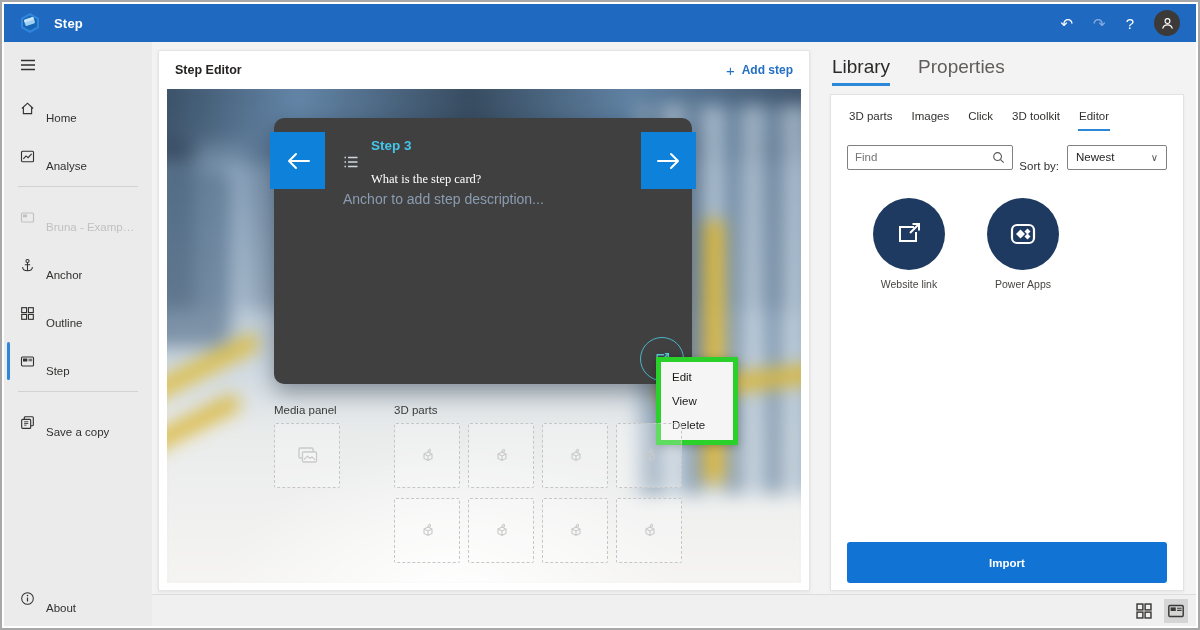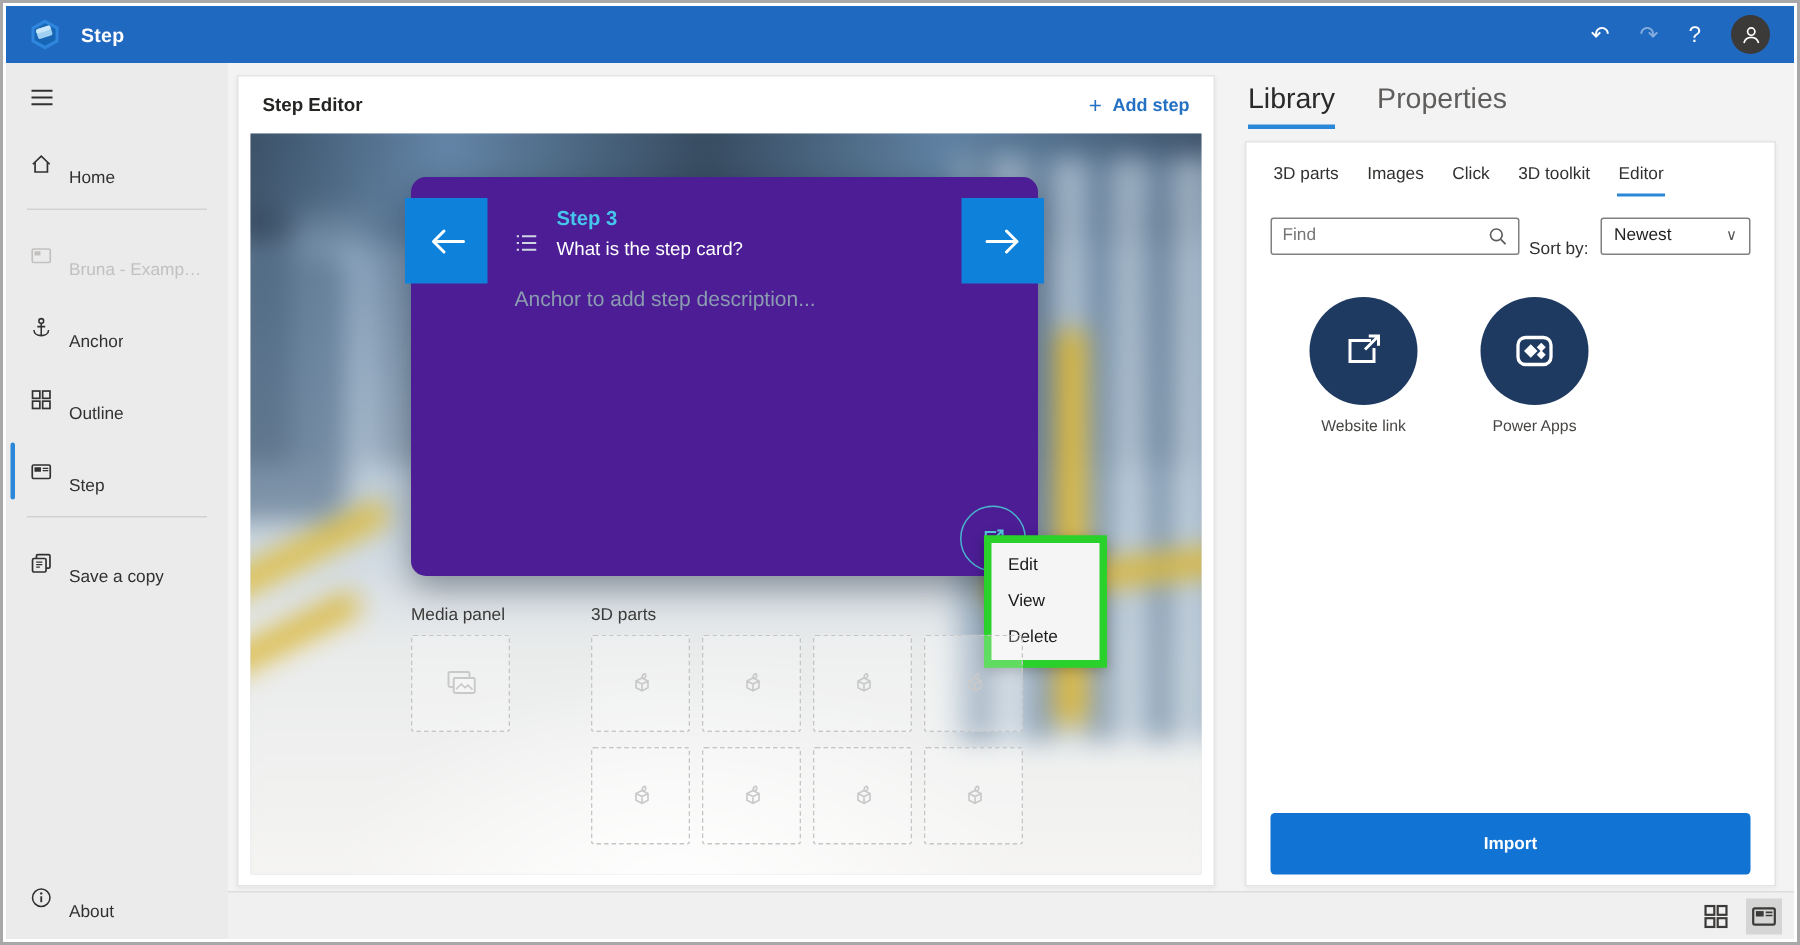--- a/index.html
+++ b/index.html
@@ -53,27 +53,27 @@
   .bg-shelf { position:absolute; right:0; width:27%; top:6%; height:74%;
     background:repeating-linear-gradient(90deg,#9db3c8 0 13px,#5a7895 13px 25px,#c6d5e2 25px 40px); opacity:.75; }
   .bg-machL { position:absolute; left:-2%; top:18%; width:14%; height:34%; background:#44607d; opacity:.55; border-radius:18px; }
   .bg-pole { position:absolute; right:14%; top:28%; width:3%; height:50%; background:#e0b82f; }
   .bg-railR { position:absolute; right:-2%; width:26%; top:57%; height:3.5%; background:#dcb731; transform:rotate(-7deg); }
   .bg-rail1 { position:absolute; left:-3%; top:55%; width:20%; height:3%; background:#e0bb30; transform:rotate(-27deg); }
   .bg-rail2 { position:absolute; left:-4%; top:66%; width:18%; height:3%; background:#dcb731; transform:rotate(-27deg); }
   .bg-floorglow { position:absolute; left:10%; right:20%; bottom:0; height:30%; background:radial-gradient(ellipse at 50% 100%, #ffffff 0%, rgba(255,255,255,0) 70%); }
 
   
-  .step-card { position:absolute; left:107px; top:29px; width:418px; height:266px; background:#4c1d95; border-radius:10px; box-shadow:0 8px 22px rgba(10,20,35,.40); }
+  .step-card { position:absolute; left:107px; top:29px; width:418px; height:266px; background:#404040; border-radius:10px; box-shadow:0 8px 22px rgba(10,20,35,.40); }
   .nav-btn { position:absolute; width:55px; height:57px; background:#0e82da; display:flex; align-items:center; justify-content:center; cursor:pointer; }
   .nav-left { left:-4px; top:14px; }
   .nav-right { right:-4px; top:14px; }
   .card-list-icon { position:absolute; left:69px; top:36px; color:#cfd8e2; }
   .card-step-title { position:absolute; left:97px; top:20px; color:#45c5ea; font-size:13.5px; font-weight:bold; }
-  .card-question { position:absolute; left:97px; top:41px; color:#ffffff; font-size:12.5px; }
+  .card-question { position:absolute; left:97px; top:54px; color:#ffffff; font-size:12.5px;font-family:Liberation Serif, serif; }
   .card-desc { position:absolute; left:69px; top:73px; color:#8b9cb0; font-size:14px; }
   .action-circle { position:absolute; right:8px; bottom:3px; width:44px; height:44px; border:1px solid #4ab5cc; border-radius:50%; display:flex; align-items:center; justify-content:center; color:#57c8da; cursor:pointer; }
 
   
   .context-wrap { position:absolute; left:489px; top:268px; border:5px solid #2bd12b; background:#2bd12b; box-shadow:0 2px 8px rgba(0,0,0,.25); }
   .menu { background:#f5f5f5; width:72px; padding:3px 0; }
   .menu-item { padding:6px 0 6px 11px; font-size:11.5px; color:#1b1a19; cursor:pointer; }
 
   
   .ph-label { position:absolute; font-size:11.5px; color:#3b3a39; }
@@ -146,20 +146,27 @@
         </svg>
       </div>
 
       <div class="side-item">
         <svg width="15" height="15" viewBox="0 0 16 16">
           <path d="M2 8 L8 2.3 L14 8 M3.6 6.8 V13.5 H12.4 V6.8" fill="none" stroke="#323130" stroke-width="1.2"></path>
         </svg>
         <span class="side-label">Home</span>
       </div>
 
+      <div class="side-item">
+        <svg width="15" height="15" viewBox="0 0 16 16">
+          <rect x="1.6" y="2.4" width="12.8" height="11.2" rx="1" fill="none" stroke="#323130" stroke-width="1.2"></rect>
+          <path d="M3.6 10.6 L6.4 7.4 L8.6 9.2 L12.4 5.2" fill="none" stroke="#323130" stroke-width="1.2"></path>
+        </svg>
+        <span class="side-label">Analyse</span>
+      </div>
 
       <div class="side-div"></div>
 
       <div class="side-item disabled">
         <svg width="15" height="15" viewBox="0 0 16 16">
           <rect x="1.6" y="3.2" width="12.8" height="9.6" rx="1" fill="none" stroke="#c2c1c0" stroke-width="1.2"></rect>
           <rect x="3.2" y="4.8" width="4.2" height="3" fill="#c2c1c0"></rect>
         </svg>
         <span class="side-label">Bruna - Example Gui...</span>
       </div>

